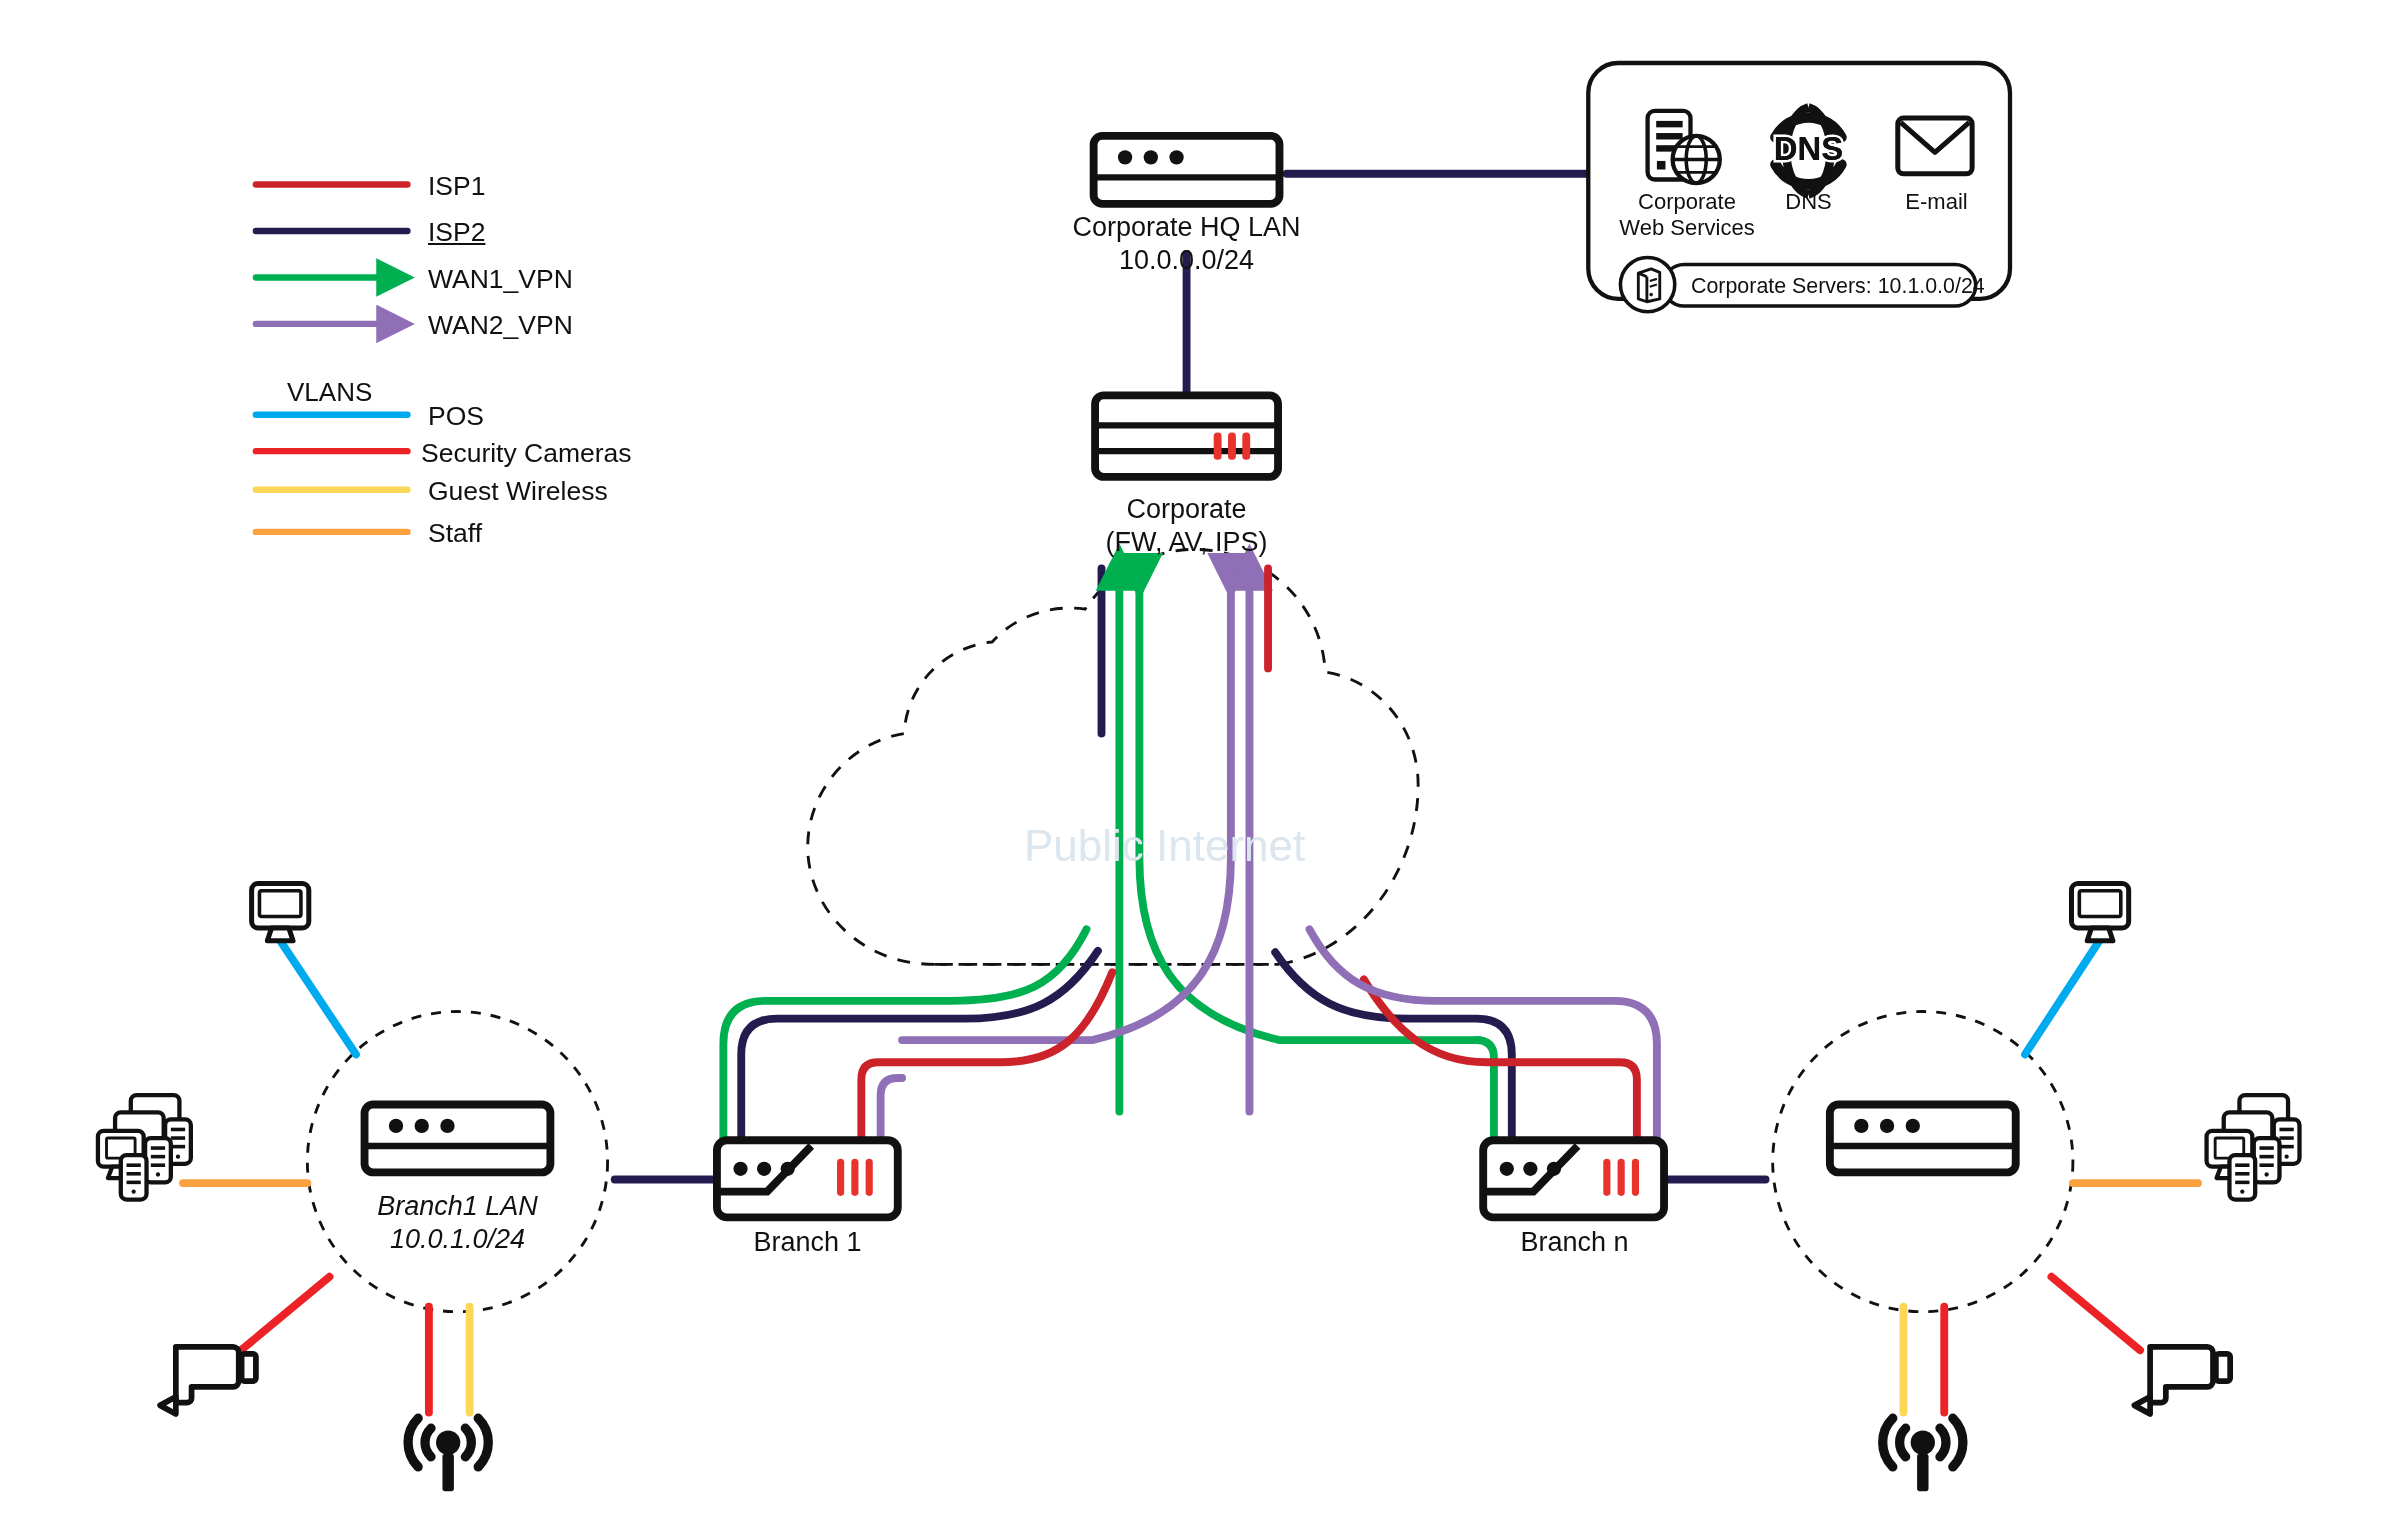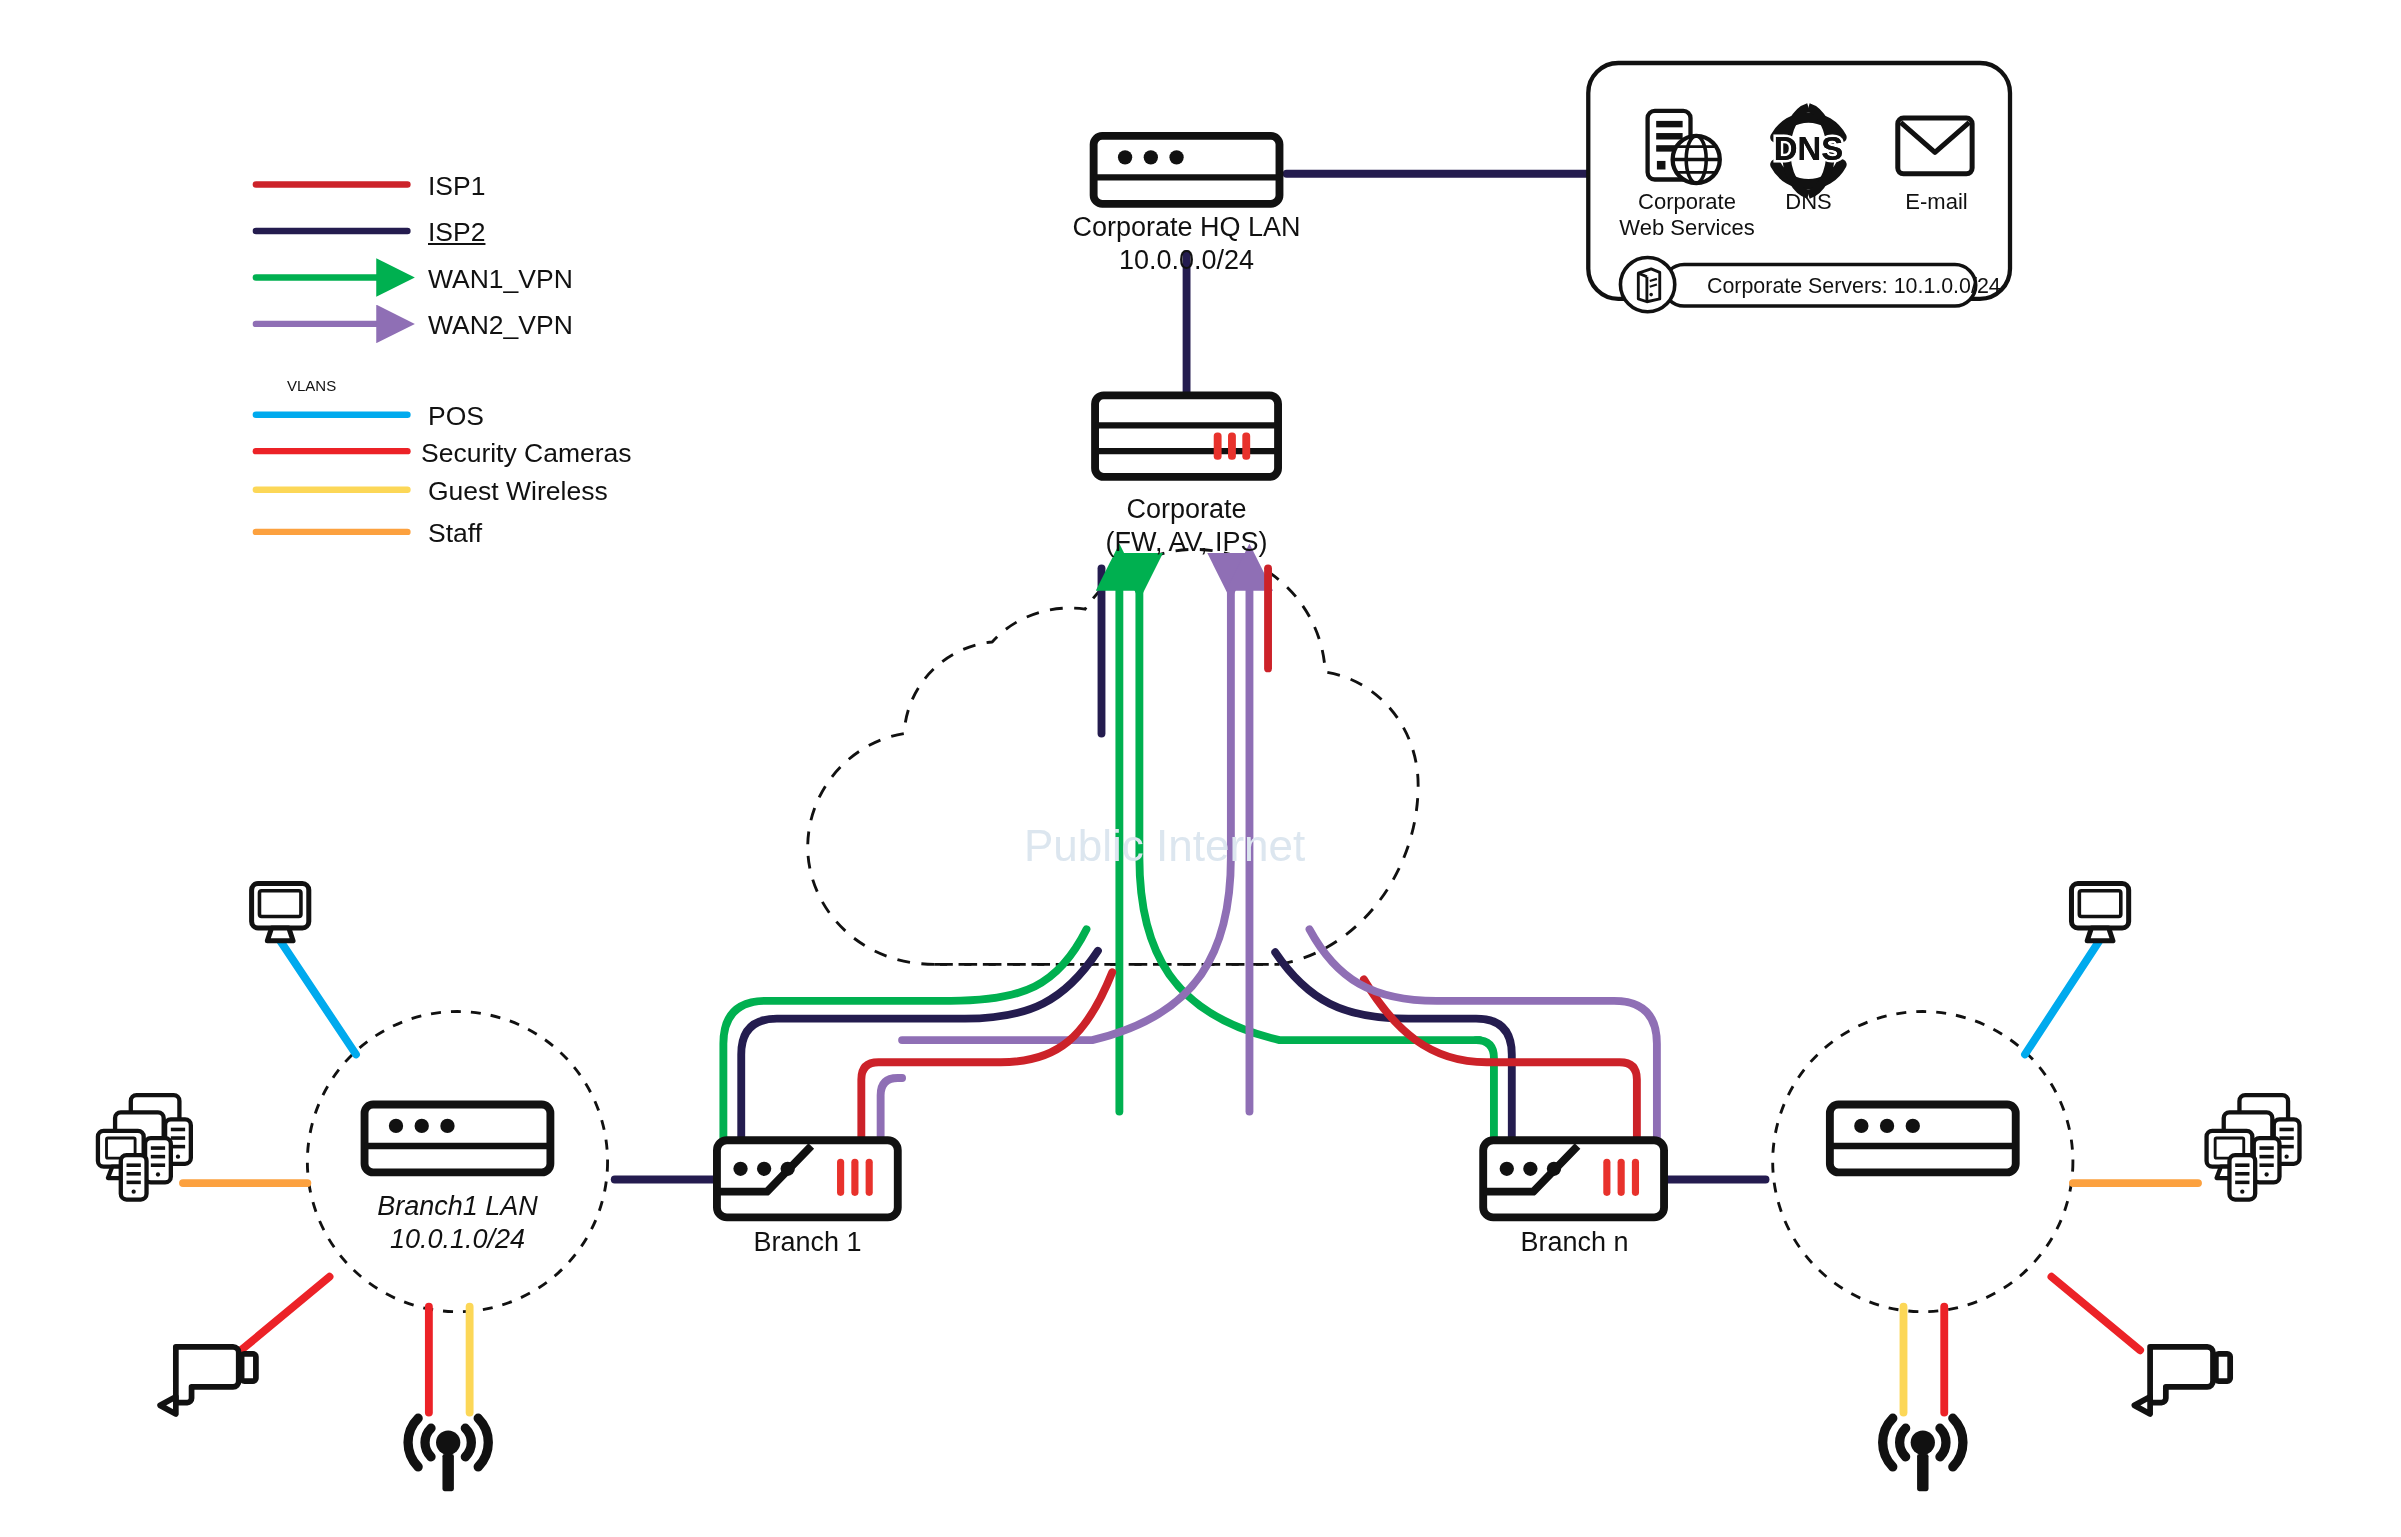--- a/index.html
+++ b/index.html
@@ -3,21 +3,21 @@
 <meta charset="utf-8">
 <title>Network Diagram</title>
 <style>
   html,body{margin:0;padding:0;background:#ffffff;}
   body{width:2401px;height:1537px;position:relative;overflow:hidden;
        font-family:"Liberation Sans","DejaVu Sans",sans-serif;color:#111111;}
   #root{position:absolute;left:0;top:0;width:2401px;height:1537px;}
   svg.canvas{position:absolute;left:0;top:0;width:2401px;height:1537px;}
   .lbl{position:absolute;text-align:center;line-height:1.22;white-space:pre-line;}
   .legend-text{position:absolute;font-size:26.5px;color:#111;white-space:nowrap;}
-  .vlans-cap{position:absolute;font-size:15px;color:#111;white-space:nowrap;}
+  .vlans-cap{position:absolute;font-size:26px;color:#111;white-space:nowrap;}
   .node-label{font-size:27px;color:#111;}
   .srv-label{font-size:22px;color:#111;line-height:1.2;}
   .srv-badge-text{position:absolute;font-size:21.4px;color:#111;white-space:nowrap;}
   .cloud-text{position:absolute;font-size:44px;font-weight:normal;color:#dce6ef;white-space:nowrap;}
 </style>
 </head>
 <body>
 
 <div id="root">
 
@@ -324,16 +324,16 @@
 <div class="lbl node-label" style="left:1396px;top:1226px;width:357px;">Branch n</div>
 <div class="lbl node-label" style="left:279px;top:1190px;width:357px;font-style:italic;">Branch1 LAN
 10.0.1.0/24</div>
 
 <div class="cloud-text" style="left:1024px;top:821px;">Public Internet</div>
 
 <div class="lbl srv-label" style="left:1605px;top:189px;width:164px;text-align:center;">Corporate
 Web Services</div>
 <div class="lbl srv-label" style="left:1737px;top:189px;width:143px;">DNS</div>
 <div class="lbl srv-label" style="left:1865px;top:189px;width:143px;">E-mail</div>
-<div class="srv-badge-text" style="left:1691px;top:274px;margin-left:16px;">Corporate Servers: 10.1.0.0/24</div>
+<div class="srv-badge-text" style="left:1691px;top:274px;">Corporate Servers: 10.1.0.0/24</div>
 
 </div>
 
 
 </body></html>

